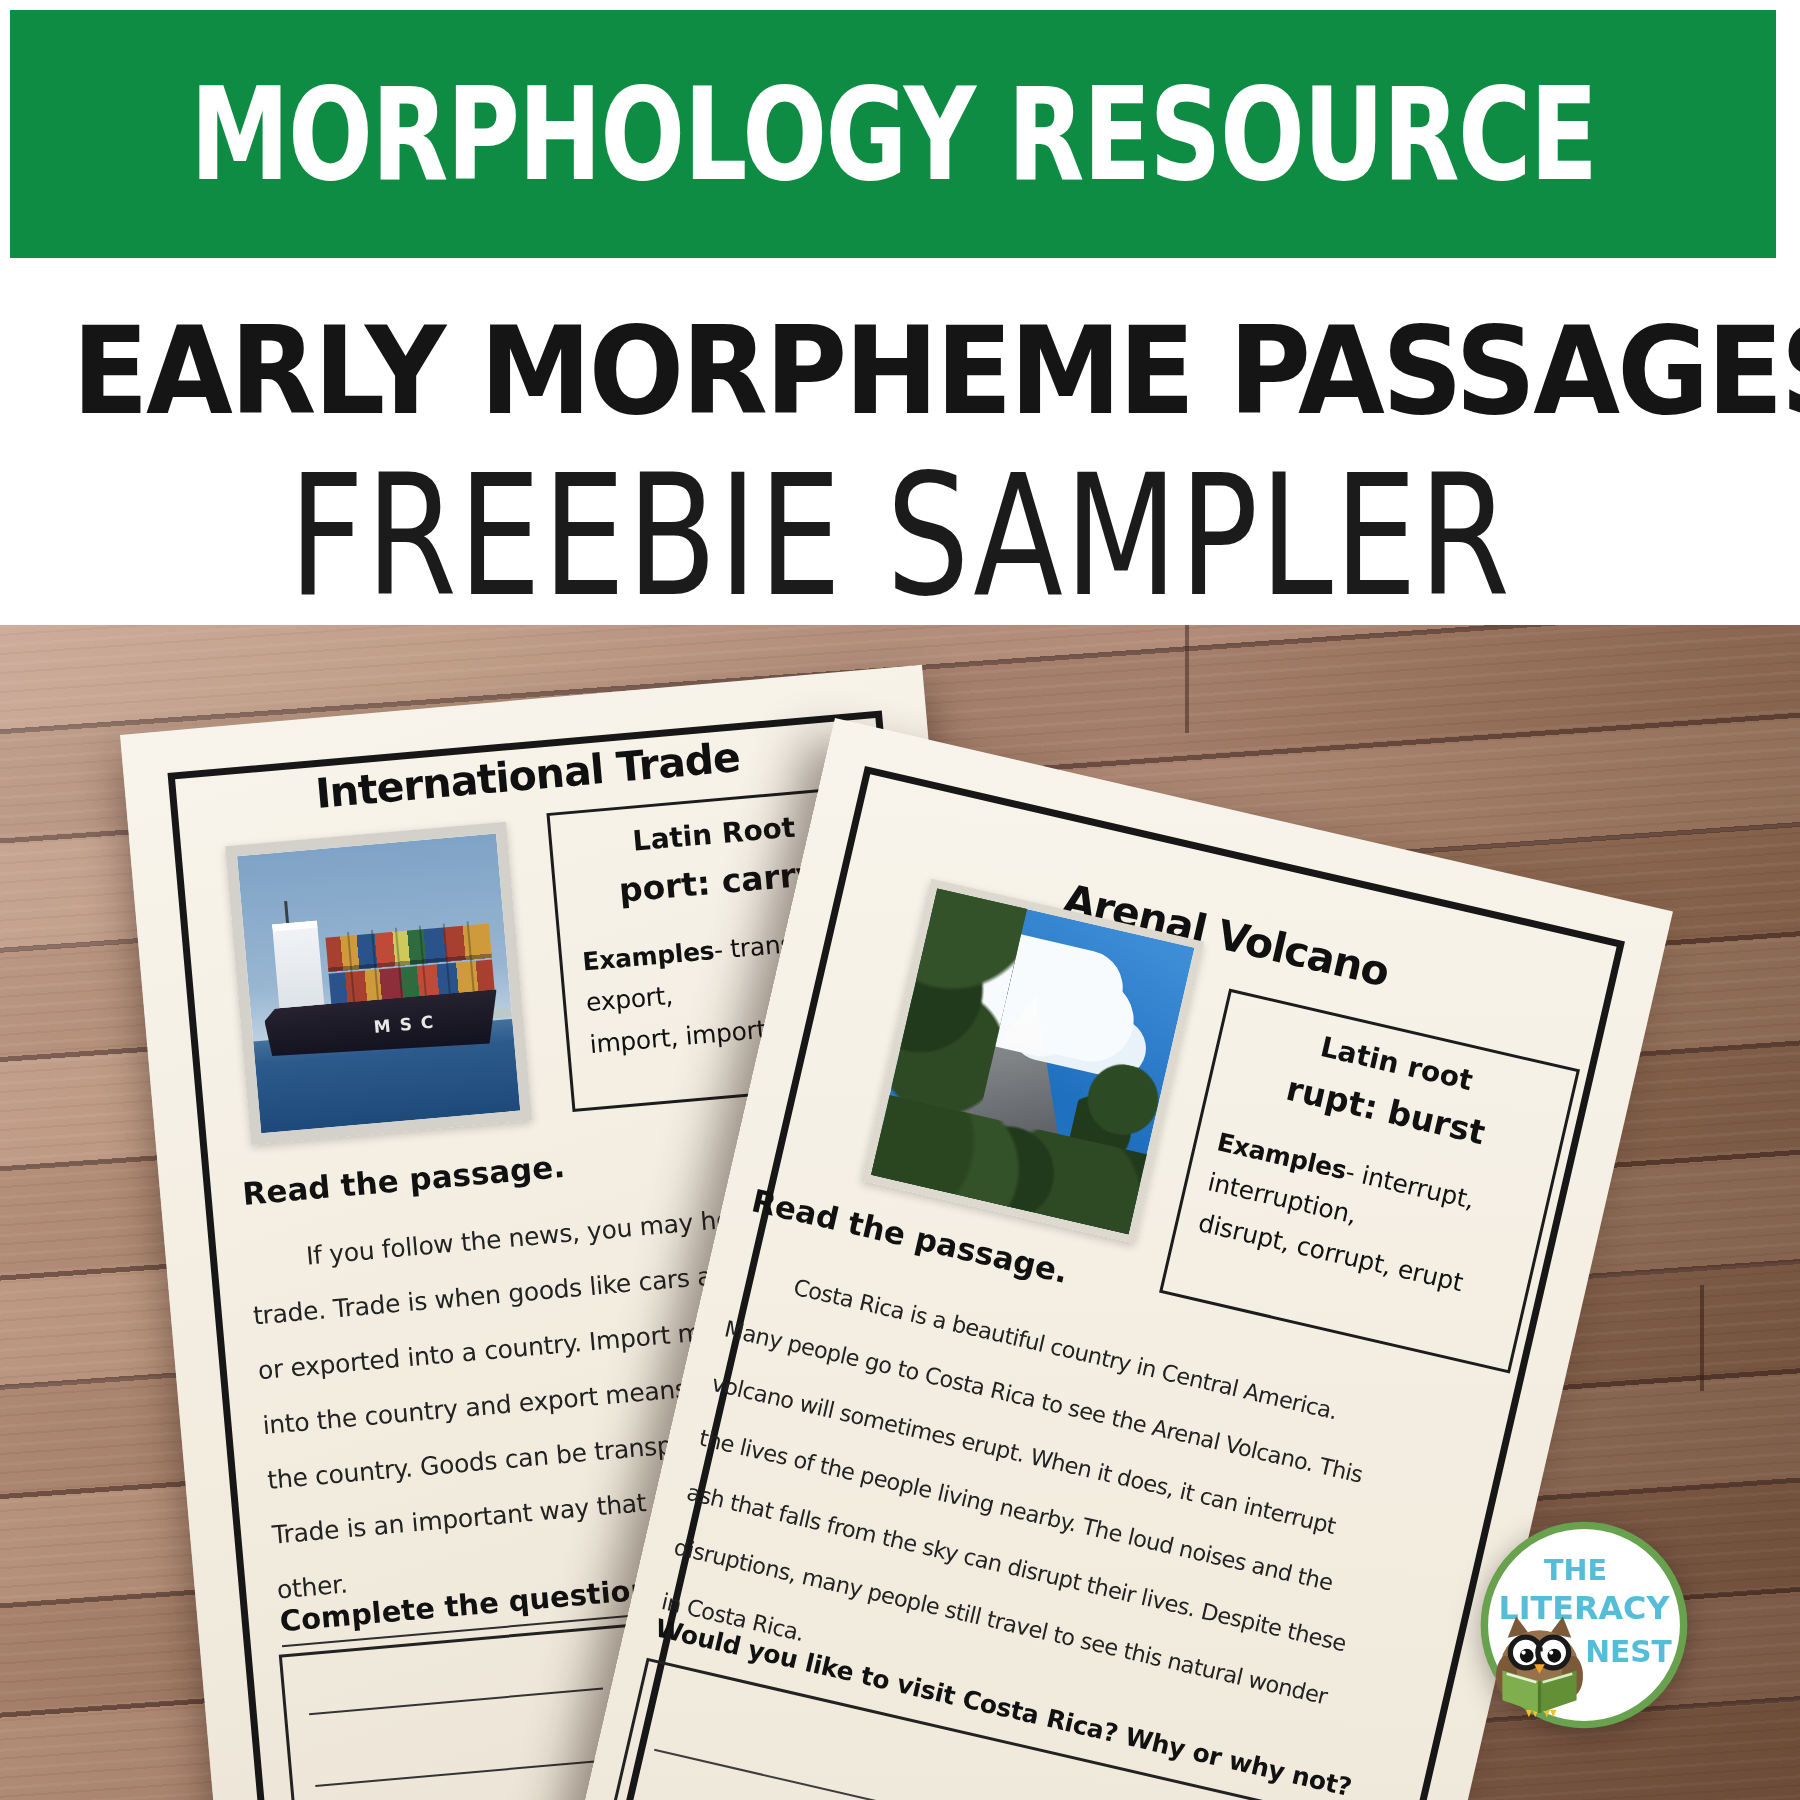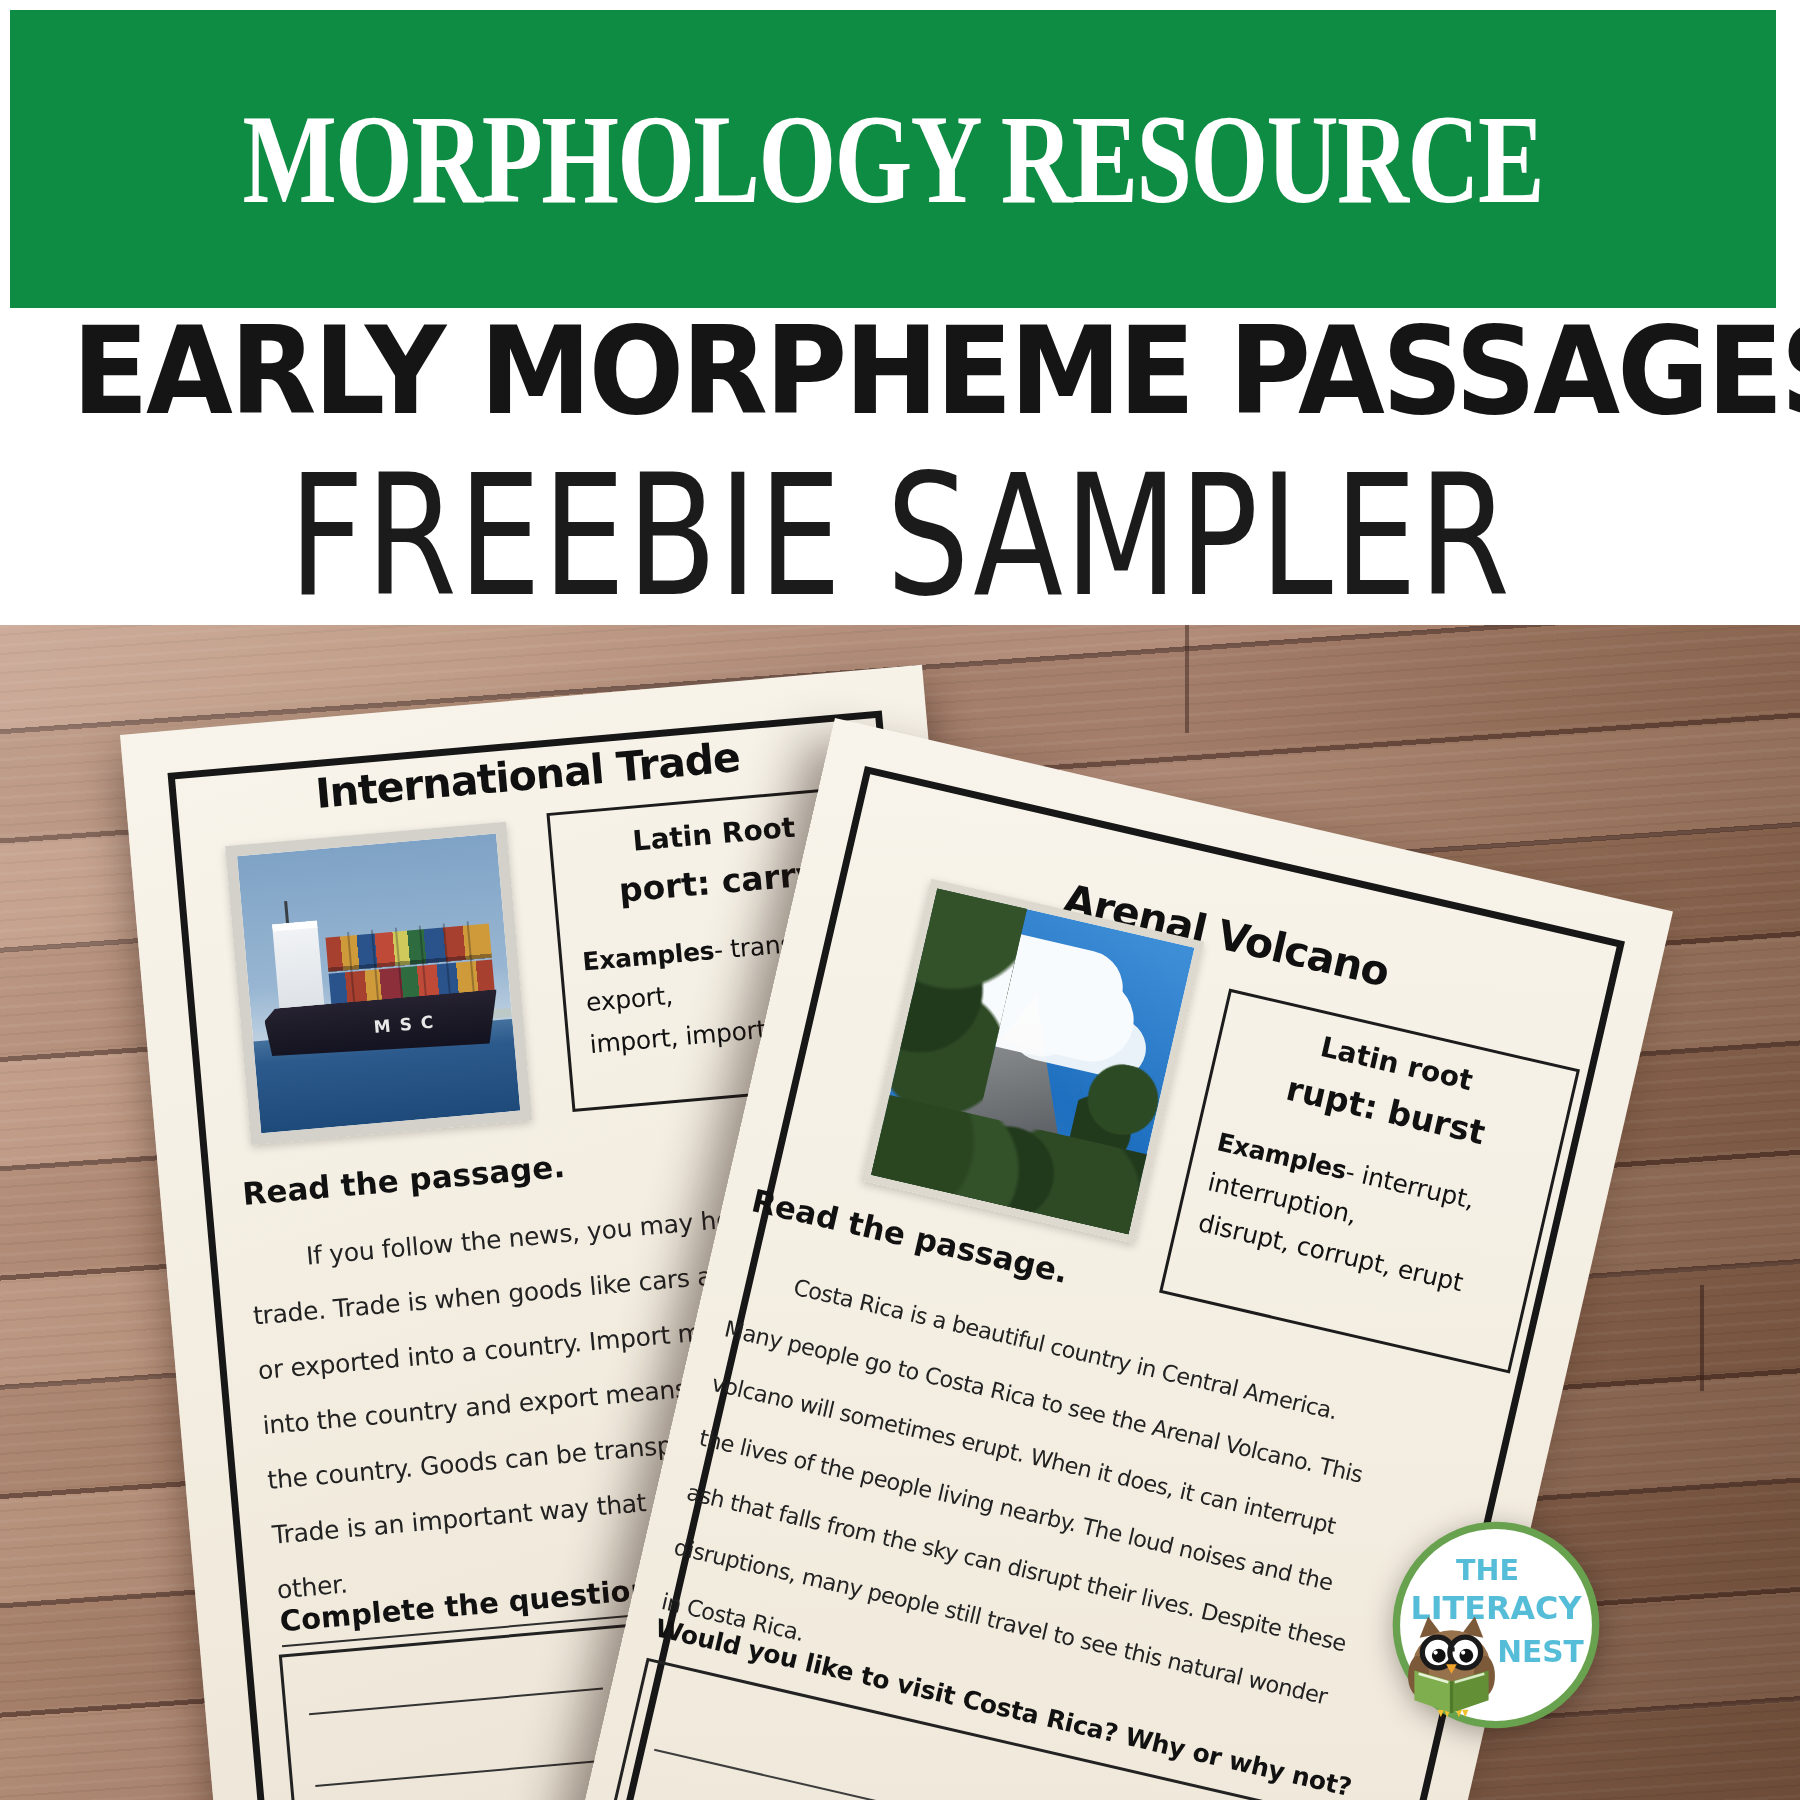--- a/index.html
+++ b/index.html
@@ -4,22 +4,22 @@
 <style>
   * { margin:0; padding:0; box-sizing:border-box; }
   html,body { width:1800px; height:1800px; }
   body {
     position:relative; overflow:hidden; background:#ffffff;
     font-family:"DejaVu Sans", sans-serif; color:#111;
   }
 
   
   .banner {
-    position:absolute; left:10px; top:10px; right:24px; height:298px;
-    background:#0e8c43; display:flex; align-items:center; justify-content:center;font-family:Liberation Serif, serif;
+    position:absolute; left:10px; top:10px; right:24px; height:248px;
+    background:#0e8c43; display:flex; align-items:center; justify-content:center;
   }
   .banner-title {
     color:#ffffff; font-weight:bold; font-size:128px; letter-spacing:-2px;
     white-space:nowrap; transform:scaleX(0.78);
   }
 
   
   .headline-primary {
     position:absolute; top:300px; left:0; width:1800px; text-align:center;
     font-weight:bold; font-size:122px; letter-spacing:-3px; color:#151515;
@@ -164,21 +164,21 @@
   .q-row.r1 { top:24px; } .q-row.r2 { top:96px; }
   .q-blank { width:295px; border-bottom:2px solid #333; height:36px; }
   .q-label { font-size:26px; font-weight:bold; white-space:nowrap; }
 
   .would-heading { position:absolute; left:30px; top:912px; font-size:25px; font-weight:bold; white-space:nowrap; letter-spacing:-0.3px; }
   .ans-box { position:absolute; left:28px; top:958px; width:745px; height:360px; border:3px solid #222; }
   .ans-line { position:absolute; left:25px; right:25px; height:2px; background:#3d3d3d; }
   .ans-line.l1 { top:84px; }
 
   
-  .logo { position:absolute; left:1390px; top:894px; width:212px; height:212px; z-index:5;
+  .logo { position:absolute; left:1478px; top:894px; width:212px; height:212px; z-index:5;
           filter:drop-shadow(0 6px 14px rgba(30,15,10,0.35)); }
 </style>
 </head>
 <body>
 
 <div class="banner">
   <div class="banner-title">MORPHOLOGY RESOURCE</div>
 </div>
 
 <div class="headline-primary">EARLY MORPHEME PASSAGES</div>

